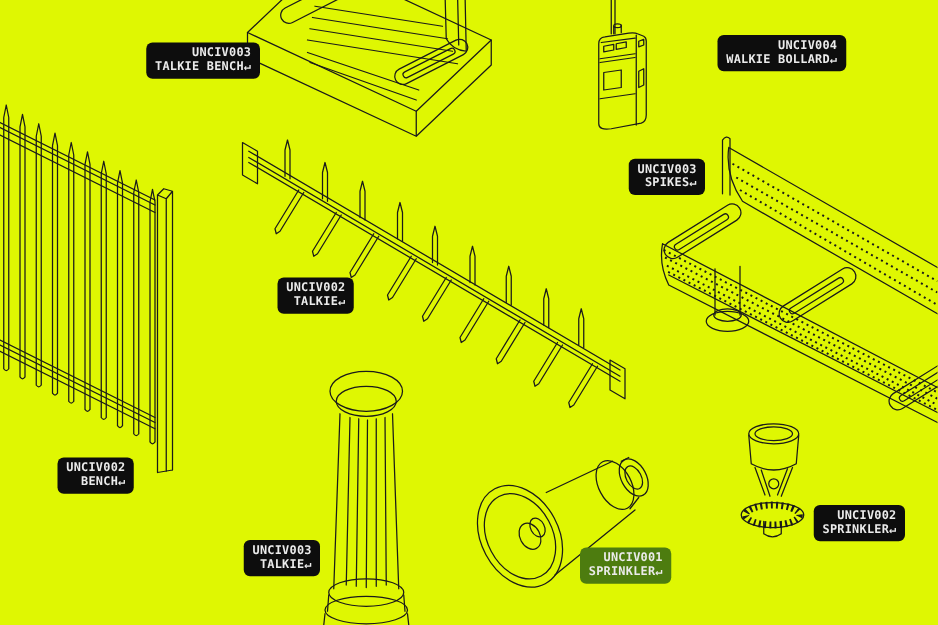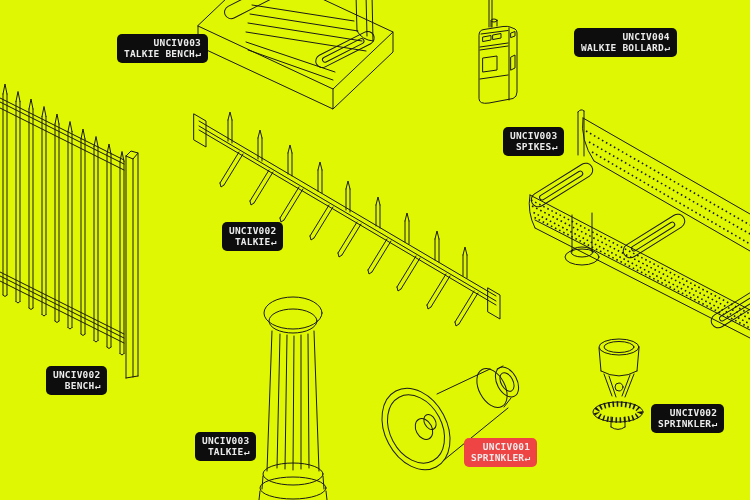--- a/index.html
+++ b/index.html
@@ -163,21 +163,21 @@
   <div class="tag" style="left: 46px; top: 366px; background: rgb(13, 13, 13); color: rgb(235, 235, 235);">
     <span class="row">UNCIV002</span>
     <span class="row"><span>BENCH</span><span>↵</span></span>
   </div>
 
   <div class="tag" style="left: 195px; top: 432px; background: rgb(13, 13, 13); color: rgb(235, 235, 235);">
     <span class="row">UNCIV003</span>
     <span class="row"><span>TALKIE</span><span>↵</span></span>
   </div>
 
-  <div class="tag" style="left: 464px; top: 438px; background: #ef4444; color: rgb(235, 235, 235);">
+  <div class="tag" style="left: 464px; top: 438px; background: #4d7c0f; color: rgb(235, 235, 235);">
     <span class="row">UNCIV001</span>
     <span class="row"><span>SPRINKLER</span><span>↵</span></span>
   </div>
 
   <div class="tag" style="left: 651px; top: 404px; background: rgb(13, 13, 13); color: rgb(235, 235, 235);">
     <span class="row">UNCIV002</span>
     <span class="row"><span>SPRINKLER</span><span>↵</span></span>
   </div>
 </div>
 

